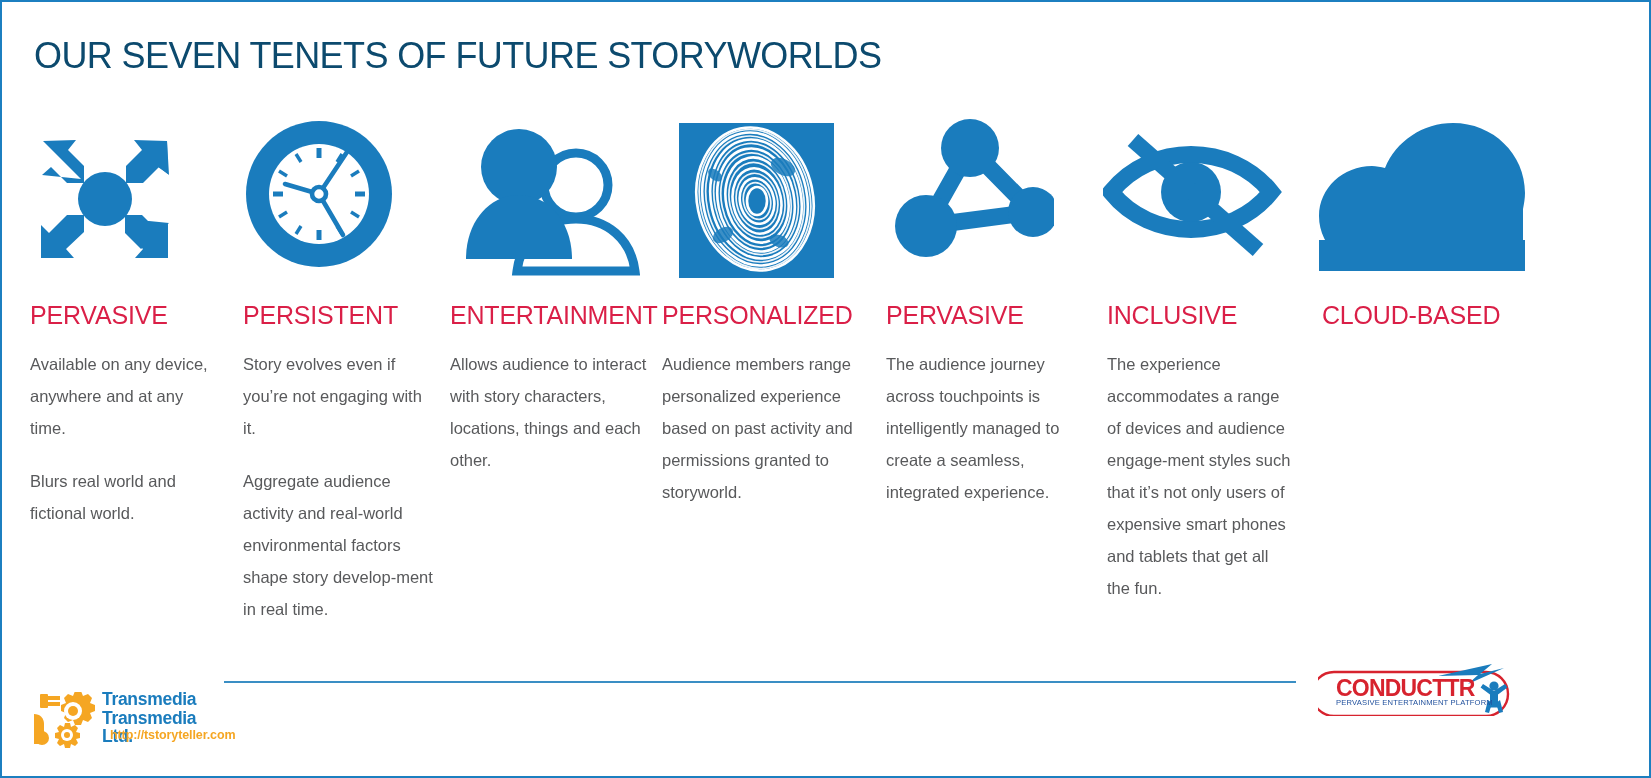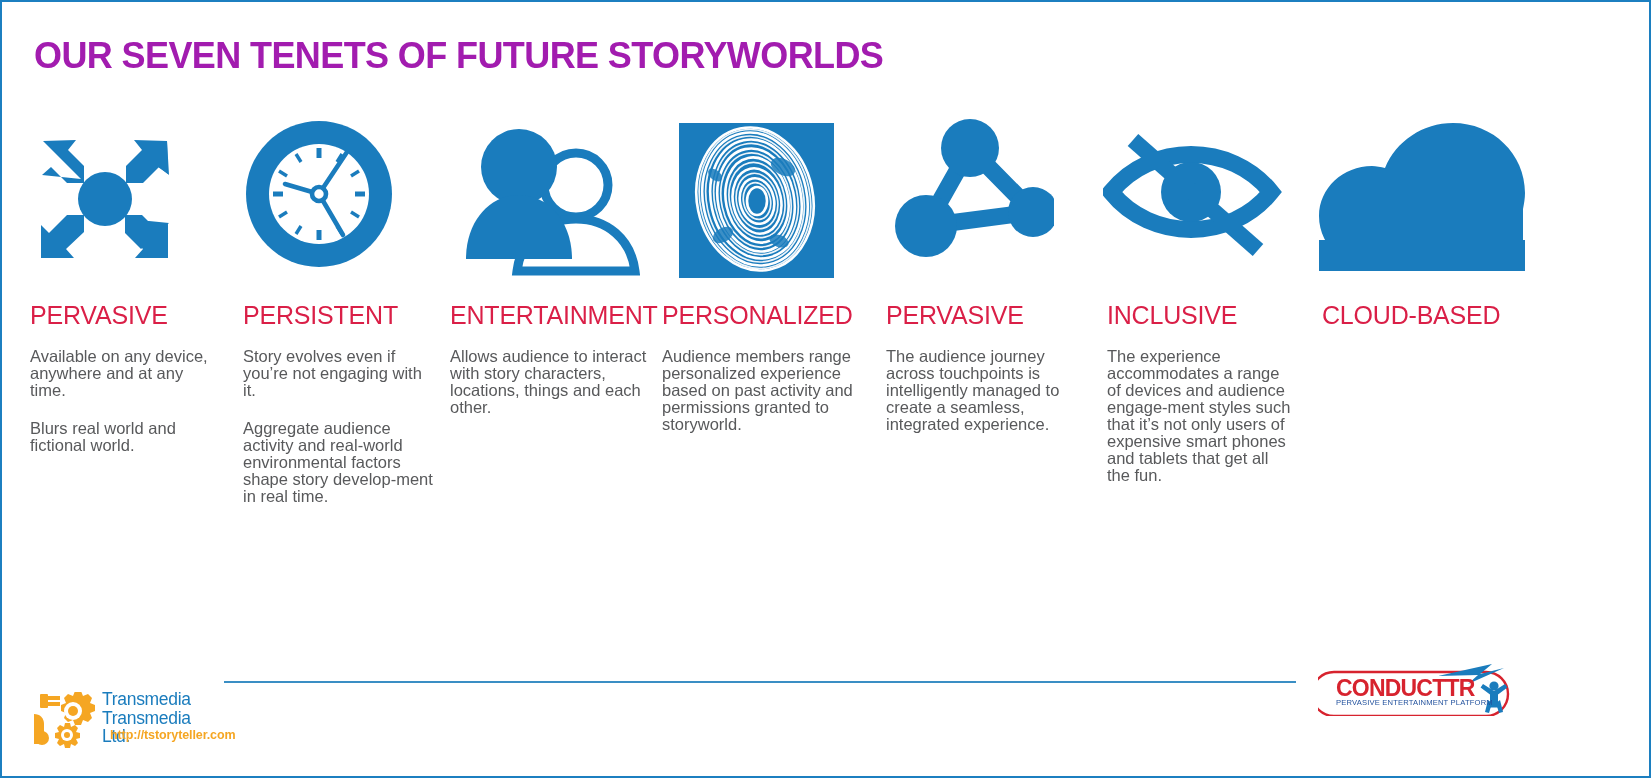--- a/index.html
+++ b/index.html
@@ -19,23 +19,23 @@
     border: 2px solid #1c7fc0;
     overflow: hidden;
   }
 
   
   #title {
     position: absolute;
     left: 32px;
     top: 33px;
     font-size: 36px;
-    font-weight: bold;
+    font-weight: normal;
     letter-spacing: -0.6px;
-    color: #a21caf;
+    color: #0c4a6e;
     font-family: "Liberation Sans", sans-serif;
     white-space: nowrap;
   }
 
   
   #columns {
     position: absolute;
     left: 0px;
     top: 112px;
     width: 1651px;
@@ -56,21 +56,21 @@
     margin-top: 22px;
     font-size: 25px;
     color: #da1f47;
     letter-spacing: -0.2px;
     white-space: nowrap;
     font-family: "Liberation Sans", sans-serif;
   }
   .col-body {
     margin-top: 18px;
     font-size: 16.5px;
-    line-height: 17px;
+    line-height: 32px;
     color: #58595b;
     font-family: "Liberation Sans", sans-serif;
   }
   .col-body p { margin: 0 0 21px 0; }
   .col-body p:last-child { margin-bottom: 0; }
 
   
   #footer-rule {
     position: absolute;
     left: 222px;
@@ -85,21 +85,21 @@
     left: 28px;
     top: 688px;
     width: 190px;
     height: 62px;
   }
   .tm-text {
     position: absolute;
     left: 72px;
     top: 0px;
     color: #1a7cbd;
-    font-weight: normal;
+    font-weight: bold;
     font-size: 17.5px;
     line-height: 18.5px;
     letter-spacing: -0.3px;
     font-family: "Liberation Sans", sans-serif;
   }
   .tm-url {
     position: absolute;
     left: 80px;
     top: 38px;
     color: #f5a623;

